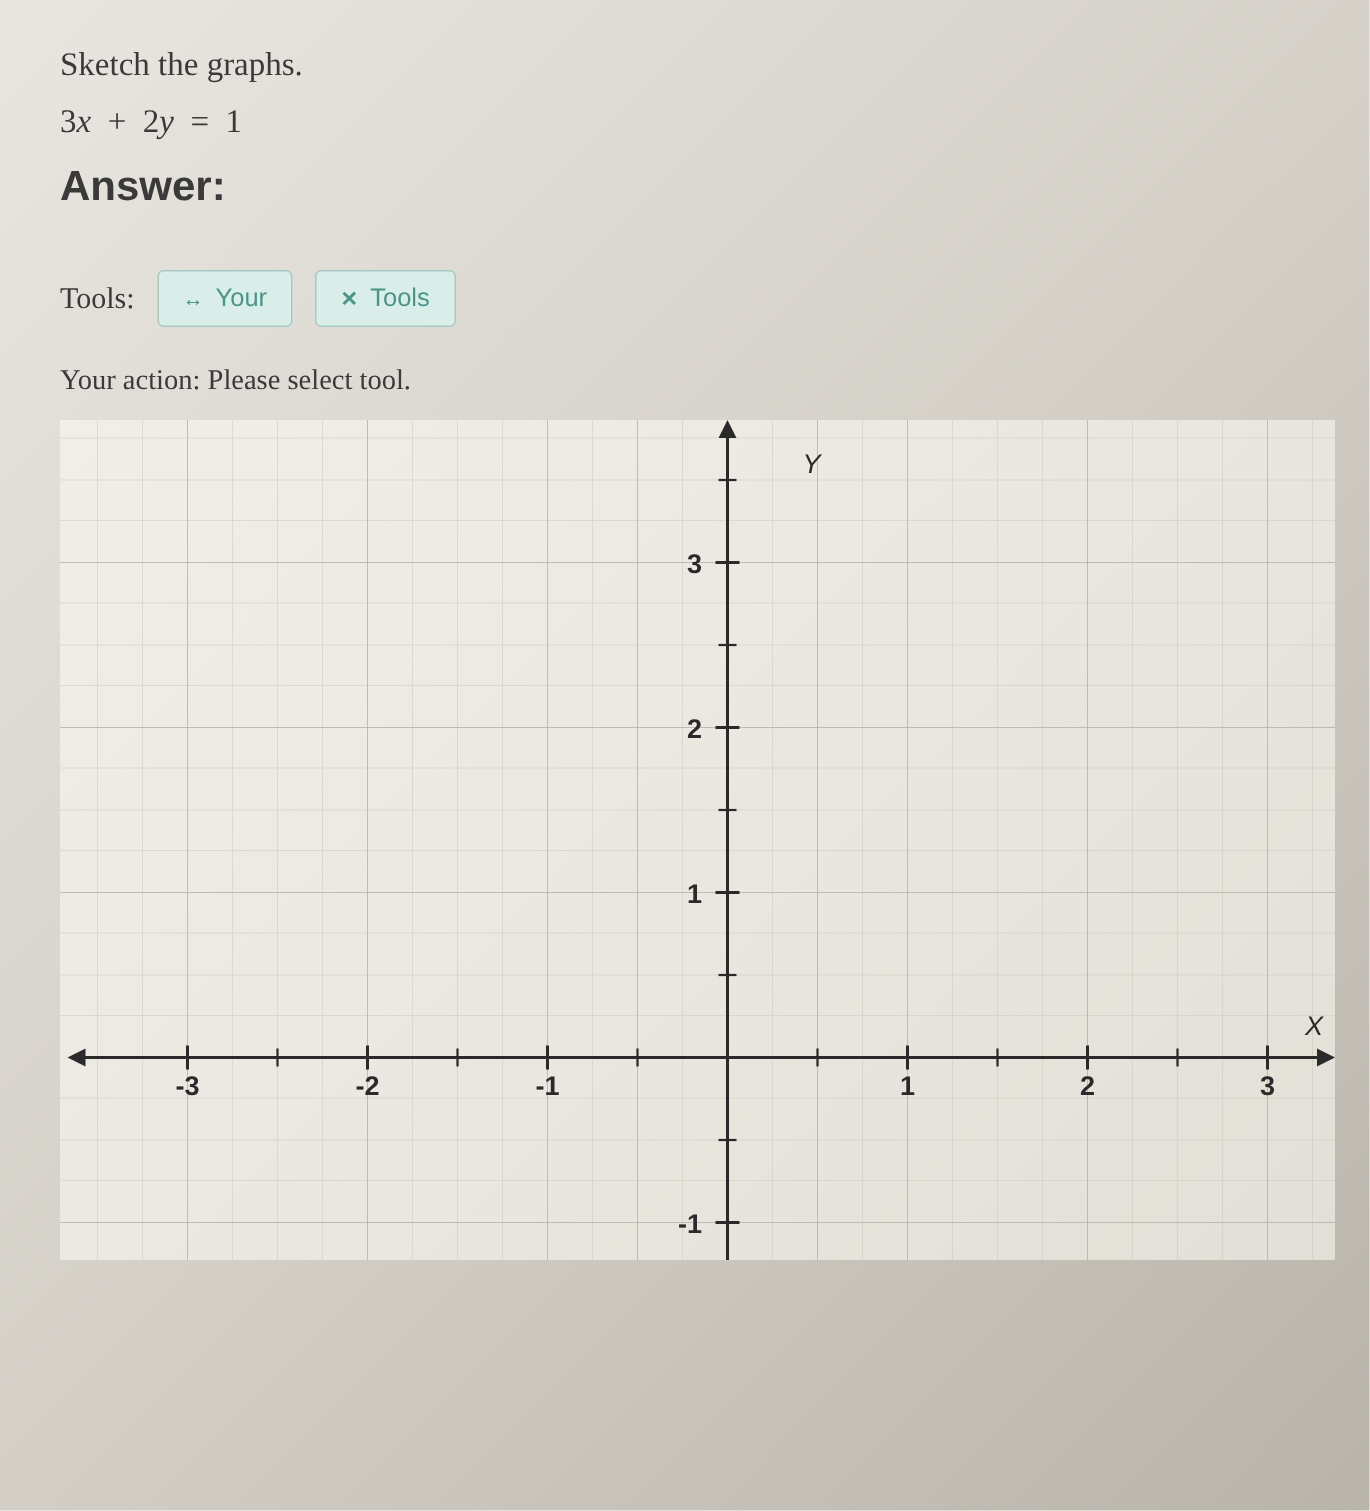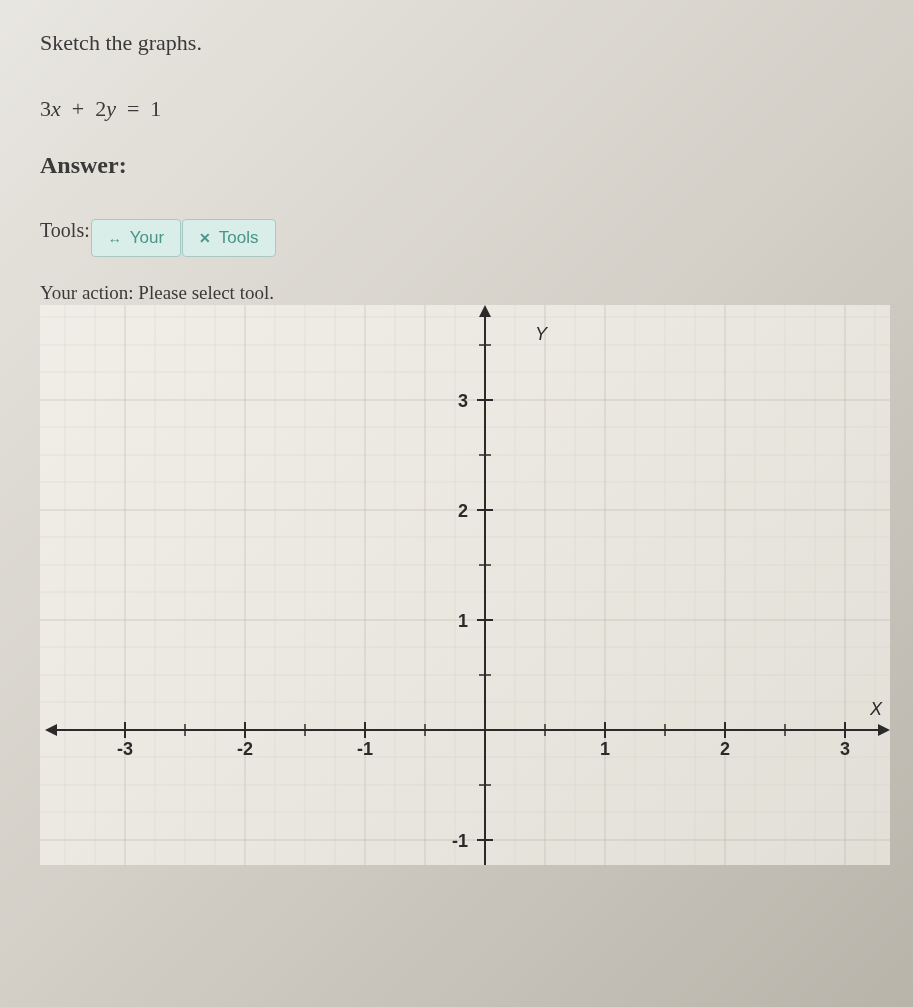--- a/index.html
+++ b/index.html
@@ -10,42 +10,42 @@
     body {
       font-family: Georgia, 'Times New Roman', serif;
       background: linear-gradient(135deg, #e8e6e0 0%, #d4d0c8 50%, #b8b4aa 100%);
       padding: 30px 40px;
       width: 913px;
       height: 1007px;
     }
     .question-text {
       font-size: 22px;
       color: #3a3a3a;
-      margin-bottom: 40px;
+      margin-bottom: 12px;
     }
     .equation {
       font-size: 22px;
       color: #3a3a3a;
-      margin-bottom: 30px;
+      margin-bottom: 14px;
       font-family: Georgia, serif;
     }
     .equation .var {
       font-style: italic;
     }
     .answer-label {
-      font-size: 24px;
+      font-size: 28px;
       color: #3a3a3a;
       font-weight: bold;
       margin-bottom: 40px;
-      font-family: Liberation Serif, serif;
+      font-family: Liberation Sans, sans-serif;
     }
     .tools-row {
       display: flex;
-      align-items: flex-start;
-      gap: 1px;
+      align-items: center;
+      gap: 15px;
       margin-bottom: 25px;
     }
     .tools-label {
       font-size: 20px;
       color: #3a3a3a;
     }
     .tool-button {
       display: flex;
       align-items: center;
       gap: 8px;
@@ -63,21 +63,21 @@
       color: #4a9488;
     }
     .x-icon {
       font-size: 14px;
       color: #4a9488;
       font-weight: bold;
     }
     .action-text {
       font-size: 19px;
       color: #3a3a3a;
-      margin-bottom: 1px;
+      margin-bottom: 15px;
     }
     .graph-container {
       position: relative;
       width: 850px;
       height: 560px;
       background: rgba(250, 248, 242, 0.6);
     }
     .graph-svg {
       width: 100%;
       height: 100%;

